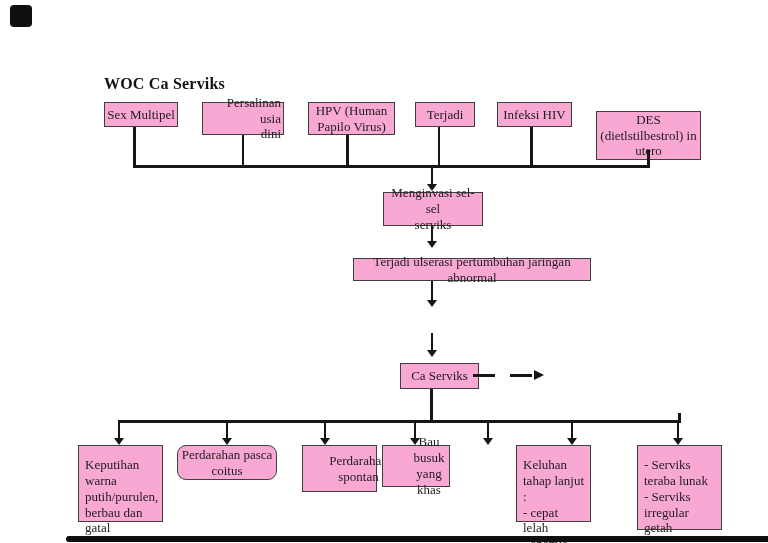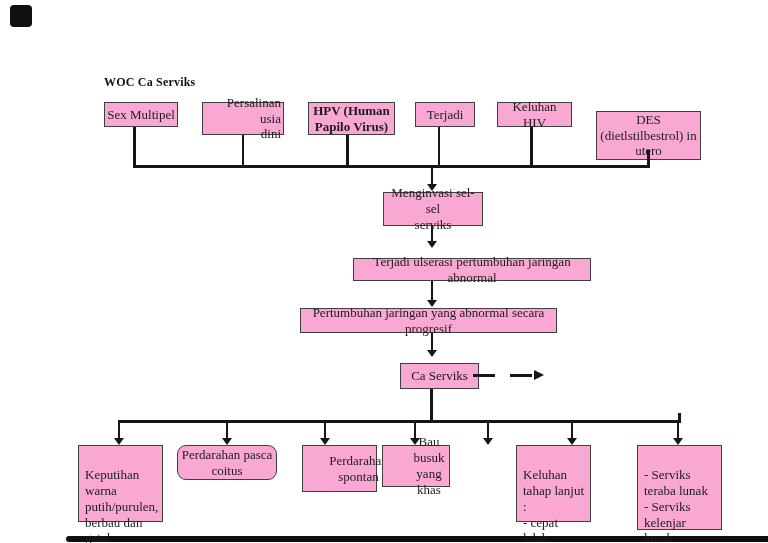--- a/index.html
+++ b/index.html
@@ -1,22 +1,22 @@
 <!DOCTYPE html>
 <html><head>
 <meta charset="utf-8">
 <style>
   html,body{margin:0;padding:0;background:#ffffff;}
   #canvas{position:relative;width:768px;height:543px;background:#ffffff;overflow:hidden;
           font-family:"Liberation Serif","DejaVu Serif",serif;color:#1c1c1c;}
-  .title{position:absolute;font-size:12px;font-weight:bold;letter-spacing:.2px;color:#111;}
+  .title{position:absolute;font-size:16px;font-weight:bold;letter-spacing:.2px;color:#111;}
   .bx{position:absolute;box-sizing:border-box;border:1px solid #3f3f3f;background:#f9a8d4;
       font-size:13px;line-height:1.22;white-space:pre-line;
       display:flex;align-items:center;justify-content:center;text-align:center;padding:1px 2px;}
-  .bx.la{align-items:flex-start;justify-content:flex-start;text-align:left;padding:21px 6px;}
+  .bx.la{align-items:flex-start;justify-content:flex-start;text-align:left;padding:11px 6px;}
   .bx.hl{background:#00bdf0;border:2px solid #7b7b7b;box-shadow:inset 0 0 0 1px #ffffff;
          font-size:10px;line-height:1.3;align-items:flex-start;justify-content:flex-start;
          text-align:left;padding:3px 5px;color:#0e1f38;}
   .ln{position:absolute;background:#161616;}
   .dash{position:absolute;height:3px;
         background:repeating-linear-gradient(90deg,#161616 0 22px,transparent 22px 37px);}
   .ah-d{position:absolute;width:0;height:0;border-left:5px solid transparent;
         border-right:5px solid transparent;border-top:7px solid #161616;}
   .ah-r{position:absolute;width:0;height:0;border-top:5px solid transparent;
         border-bottom:5px solid transparent;border-left:10px solid #161616;}
@@ -28,24 +28,24 @@
 <div id="canvas">
 
   <div class="artifact" style="left:10px;top:5px;width:22px;height:22px;border-radius:4px;"></div>
   <div class="artifact" style="left:66px;top:536px;width:702px;height:6px;border-radius:3px 0 0 3px;"></div>
 
   <div class="title" style="left:104px;top:75px;">WOC Ca Serviks</div>
 
   <div class="bx" style="left:104px;top:102px;width:74px;height:25px;">Sex Multipel</div>
   <div class="bx" style="left:202px;top:102px;width:82px;height:33px;text-align:right;">Persalinan usia
 dini</div>
-  <div class="bx" style="left:308px;top:102px;width:87px;height:33px;font-weight:bold;">HPV (Human
+  <div class="bx" style="left:308px;top:102px;width:87px;height:33px;">HPV (Human
 Papilo Virus)</div>
   <div class="bx" style="left:415px;top:102px;width:60px;height:25px;">Terjadi</div>
-  <div class="bx" style="left:497px;top:102px;width:75px;height:25px;">Keluhan HIV</div>
+  <div class="bx" style="left:497px;top:102px;width:75px;height:25px;">Infeksi HIV</div>
   <div class="bx" style="left:596px;top:111px;width:105px;height:49px;">DES
 (dietlstilbestrol) in
 utero</div>
 
   <div class="ln" style="left:133px;top:127px;width:3px;height:38px;"></div>
   <div class="ln" style="left:242px;top:135px;width:2px;height:30px;"></div>
   <div class="ln" style="left:346px;top:135px;width:3px;height:30px;"></div>
   <div class="ln" style="left:438px;top:127px;width:2px;height:38px;"></div>
   <div class="ln" style="left:530px;top:127px;width:3px;height:38px;"></div>
   <div class="ln" style="left:647px;top:150px;width:3px;height:15px;"></div>
@@ -57,21 +57,20 @@
 serviks</div>
 
   <div class="ln" style="left:431px;top:226px;width:2px;height:15px;"></div>
   <div class="ah-d" style="left:427px;top:241px;"></div>
 
   <div class="bx" style="left:309px;top:258px;width:238px;height:23px;margin-left:44px;">Terjadi ulserasi pertumbuhan jaringan abnormal</div>
 
   <div class="ln" style="left:431px;top:281px;width:2px;height:19px;"></div>
   <div class="ah-d" style="left:427px;top:300px;"></div>
 
-  <div class="bx" style="left:300px;top:308px;width:257px;height:25px;">Pertumbuhan jaringan yang abnormal secara progresif</div>
 
   <div class="ln" style="left:431px;top:333px;width:2px;height:17px;"></div>
   <div class="ah-d" style="left:427px;top:350px;"></div>
 
   <div class="bx" style="left:400px;top:363px;width:79px;height:26px;">Ca Serviks</div>
 
   <div class="dash" style="left:473px;top:374px;width:62px;"></div>
   <div class="ah-r" style="left:534px;top:370px;"></div>
 
 
@@ -106,15 +105,15 @@
   <div class="bx" style="left:382px;top:445px;width:68px;height:42px;padding-left:28px;">Bau busuk
 yang khas</div>
   <div class="bx la" style="left:516px;top:445px;width:75px;height:77px;">Keluhan
 tahap lanjut :
 - cepat lelah
 - anemia
 - BB turun</div>
   <div class="bx la" style="left:637px;top:445px;width:85px;height:85px;">- Serviks
 teraba lunak
 - Serviks
-kelenjar lunak</div>
+irregular getah</div>
 
 </div>
 
 </body></html>

